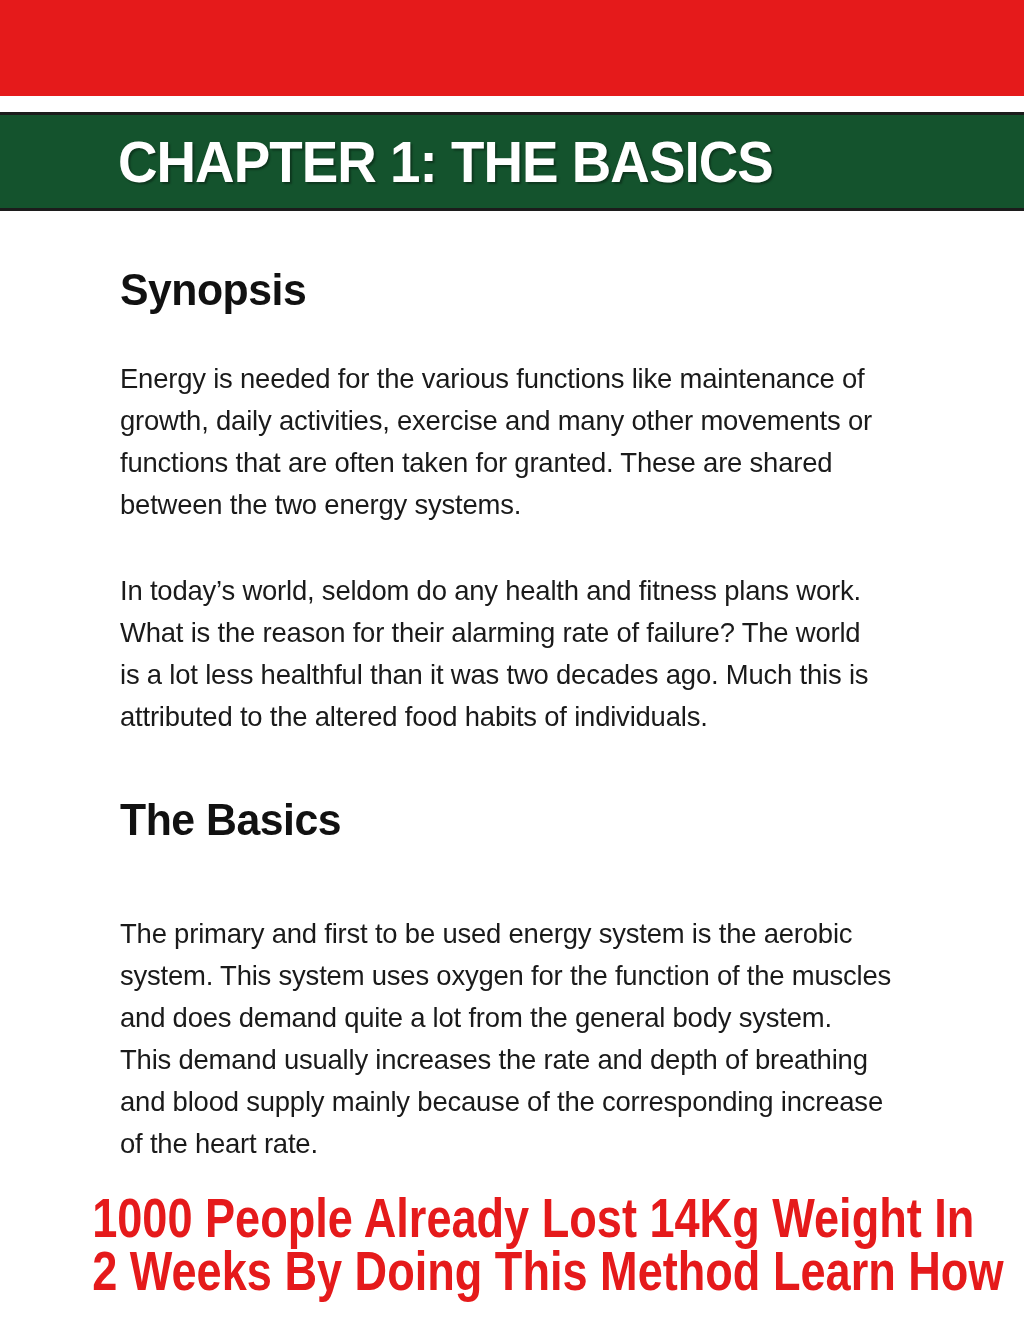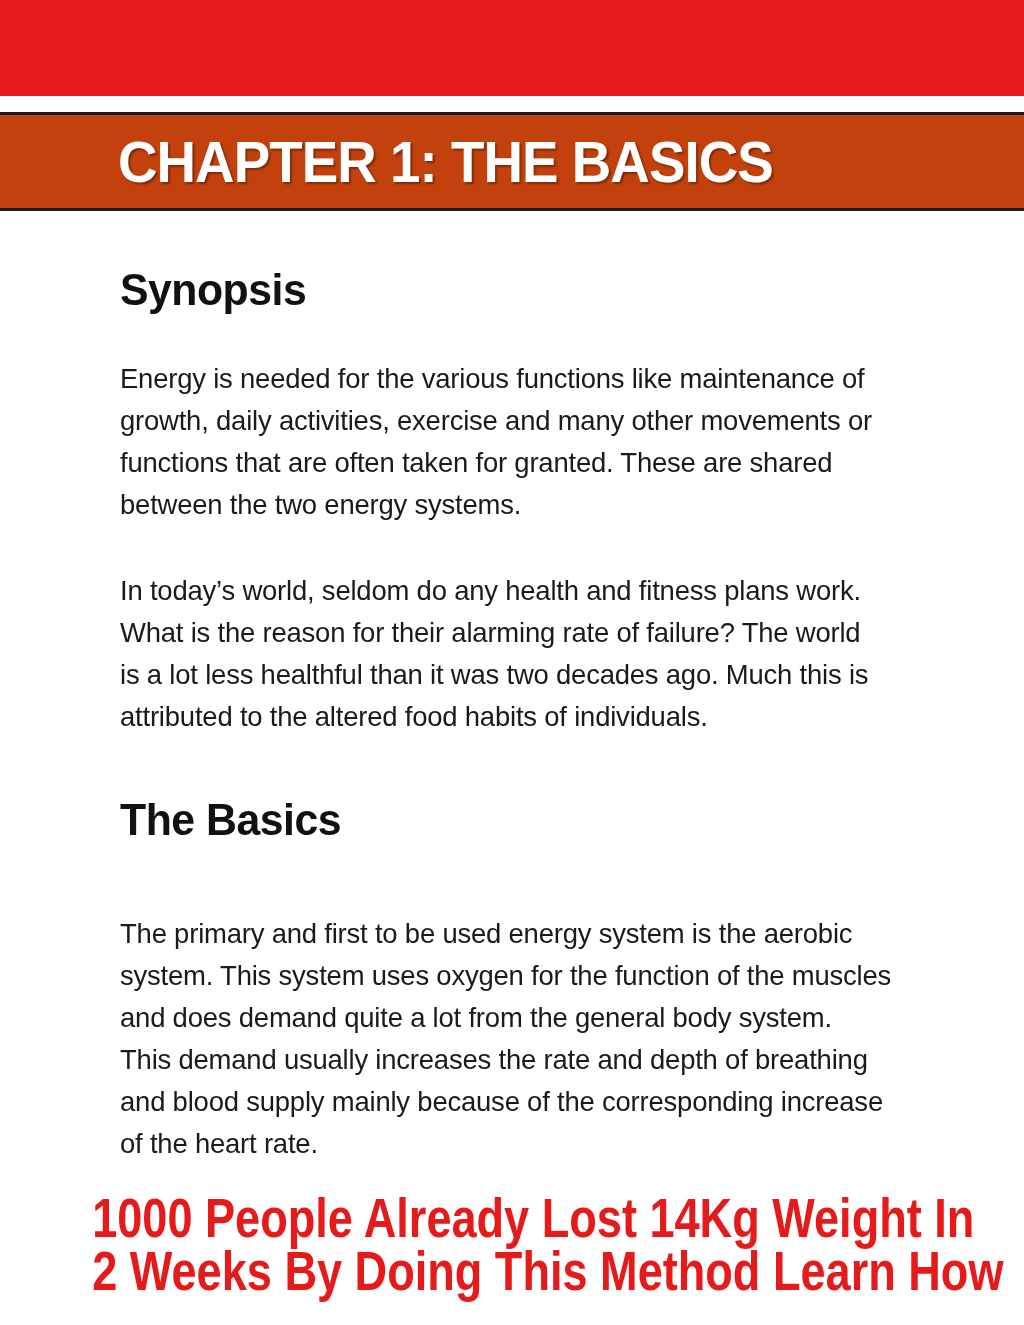--- a/index.html
+++ b/index.html
@@ -18,21 +18,21 @@
   .top-ad-bar {
     position: absolute;
     left: 0; top: 0;
     width: 1024px; height: 96px;
     background: #e51a1b;
   }
   .chapter-banner {
     position: absolute;
     left: 0; top: 112px;
     width: 1024px; height: 99px;
-    background: #c2410c;
+    background: #14532d;
     border-top: 3px solid #1c1c1c;
     border-bottom: 3px solid #1c1c1c;
     box-sizing: border-box;
     display: flex;
     align-items: center;
   }
   .chapter-title {
     margin-left: 118px;
     color: #ffffff;
     font-size: 57px;

